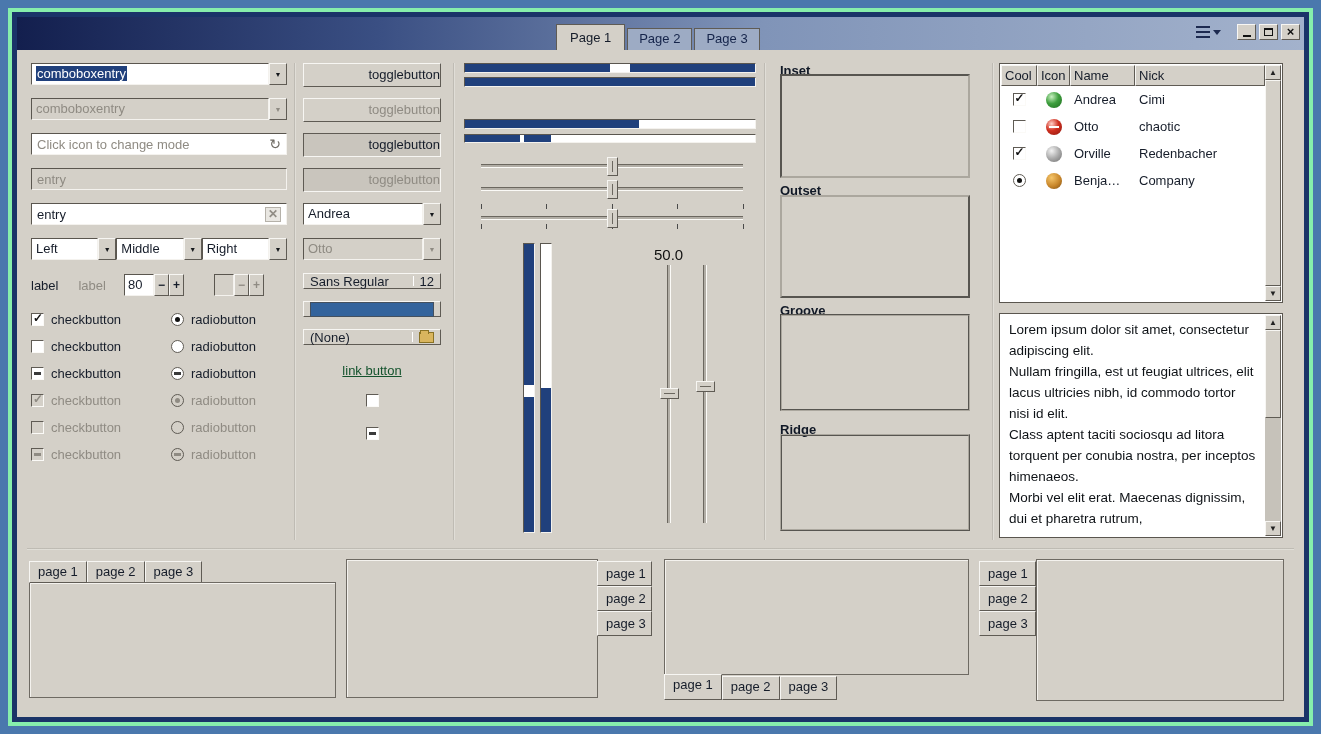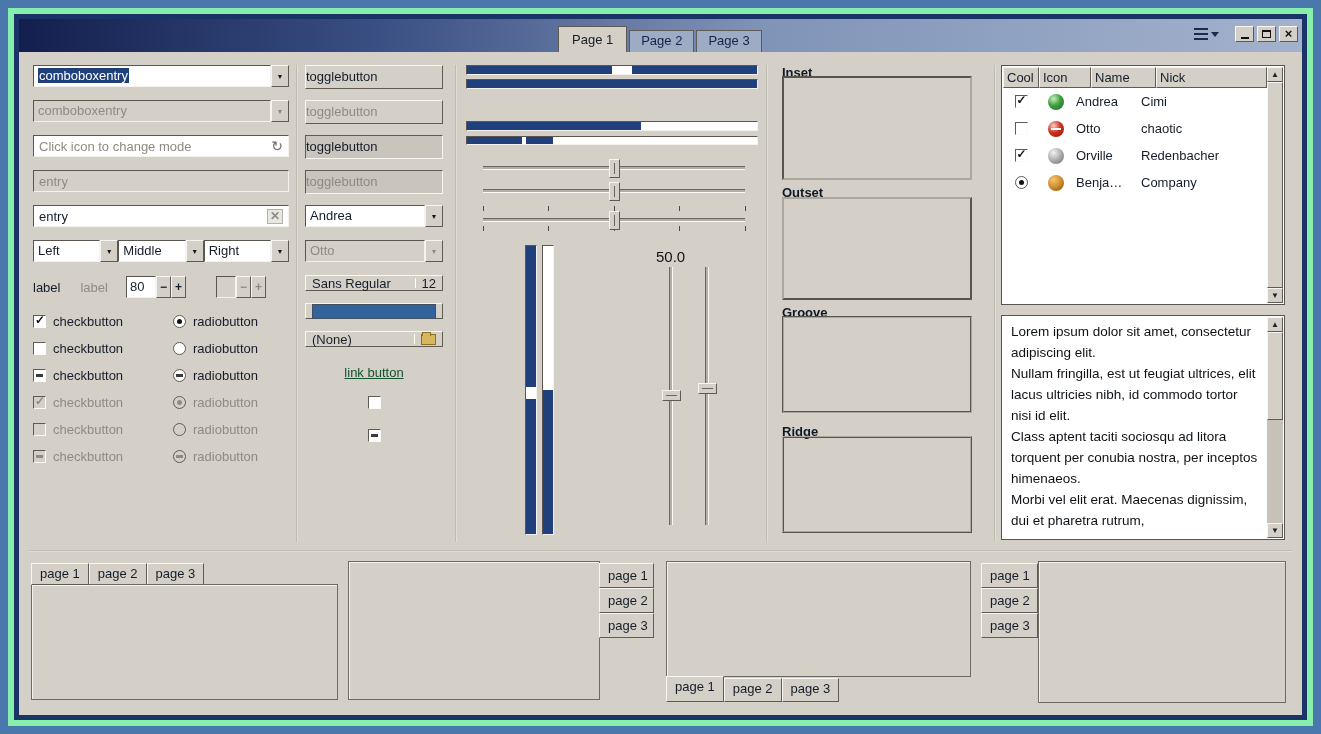--- a/index.html
+++ b/index.html
@@ -1,19 +1,19 @@
 <!DOCTYPE html>
 <html><head>
 <meta charset="utf-8">
 <style>
   *{margin:0;padding:0;box-sizing:border-box;}
   html,body{width:1321px;height:734px;}
   body{background:#4a78ad;font-family:"Liberation Sans",sans-serif;font-size:13px;color:#161d2a;position:relative;overflow:hidden;}
 
-  .window{position:absolute;left:8px;top:8px;width:1305px;height:718px;background:#1a3468;border:6px solid #86efac;}
+  .window{position:absolute;left:8px;top:8px;width:1305px;height:718px;background:#1a3468;border:4px solid #86efac;}
   .titlebar{position:absolute;left:5px;top:5px;right:5px;height:33px;
     background:linear-gradient(90deg,#131f4e 0%,#3a4f83 28%,#8094b8 58%,#a3b2cc 100%);}
   .content{position:absolute;left:5px;top:38px;right:5px;bottom:5px;background:#d4d0c8;}
 
   
   .tabstrip{position:absolute;left:539px;bottom:0;display:flex;align-items:flex-end;}
   .ptab{height:22px;padding:2px 11px;background:#9dabc4;color:#15244a;border:1px solid #5f5b54;border-bottom:none;margin-right:2px;white-space:nowrap;}
   .ptab.active{height:26px;padding:5px 13px;background:#d4d0c8;color:#161d2a;z-index:3;}
 
   .winbtns{position:absolute;right:4px;top:7px;display:flex;align-items:center;gap:3px;}
@@ -69,21 +69,21 @@
   .chk.dis.on::after{color:#8f8b83;}
   .chk.dis.mixed::after{background:#8f8b83;}
   .rad{width:13px;height:13px;border-radius:50%;background:#fff;border:1px solid #5f5b54;display:inline-block;position:relative;}
   .rad.on::after{content:"";position:absolute;left:3px;top:3px;width:5px;height:5px;border-radius:50%;background:#111;}
   .rad.mixed::after{content:"";position:absolute;left:2px;top:4px;width:7px;height:3px;background:#3a3a3a;}
   .rad.dis{background:#d4d0c8;}
   .rad.dis.on::after{background:#8f8b83;}
   .rad.dis.mixed::after{background:#8f8b83;}
 
   
-  .tbtn{width:138px;height:24px;margin-bottom:11px;text-align:left;line-height:22px;font-family:inherit;font-size:13px;color:#161d2a;display:block;}
+  .tbtn{width:138px;height:24px;margin-bottom:11px;text-align:right;line-height:22px;font-family:inherit;font-size:13px;color:#161d2a;display:block;}
   .tbtn.down{border-color:#5f5b54 #f7f6f3 #f7f6f3 #5f5b54;background:#c9c5bd;}
   .tbtn.dis{color:#8f8b83;}
   .widebtn{width:138px;height:16px;margin-bottom:12px;display:flex;align-items:center;padding:0 6px;}
   .vsep{width:1px;align-self:stretch;margin:2px 6px;background:#9a968e;border-right:1px solid #fff;}
   .swatch{flex:1;height:15px;border:1px solid #44505e;}
   .folder{width:15px;height:11px;background:#d9b55e;border:1px solid #8a7224;position:relative;}
   .folder::before{content:"";position:absolute;left:0;top:-3px;width:7px;height:3px;background:#d9b55e;border:1px solid #8a7224;border-bottom:none;}
   .linkbtn{display:block;text-align:center;margin:18px 0 0 0;color:#14532d;text-decoration:underline;}
   .lonechk{display:block;margin:16px auto 0 auto;}
 
@@ -108,21 +108,21 @@
   .fbox.inset{border-style:inset;}
   .fbox.outset{border-style:outset;}
   .fbox.groove{border-style:groove;}
   .fbox.ridge{border-style:ridge;}
 
   
   .treebox{position:absolute;left:0;top:0;width:284px;height:240px;background:#fff;border:1px solid #5a564f;}
   .tree-inner{position:absolute;left:1px;top:1px;bottom:1px;right:17px;overflow:hidden;}
   .thead{display:flex;height:21px;}
   .th{background:#d4d0c8;border:1px solid;border-color:#f7f6f3 #5f5b54 #5f5b54 #f7f6f3;padding:2px 3px;overflow:hidden;white-space:nowrap;}
-  .th.c1{width:36px;} .th.c2{width:52px;} .th.c3{width:65px;} .th.c4{flex:1;}
+  .th.c1{width:36px;} .th.c2{width:33px;} .th.c3{width:65px;} .th.c4{flex:1;}
   .trow{display:flex;align-items:center;height:27px;}
   .td-cool{width:36px;display:flex;justify-content:center;}
   .td-icon{width:33px;display:flex;justify-content:center;}
   .td-name{width:65px;padding-left:4px;overflow:hidden;white-space:nowrap;}
   .td-nick{flex:1;padding-left:4px;overflow:hidden;white-space:nowrap;}
   .orb{width:16px;height:16px;border-radius:50%;position:relative;}
   .orb.green{background:radial-gradient(circle at 35% 30%,#c8f0c0,#3f9f3f 45%,#1c6b1c);}
   .orb.red{background:radial-gradient(circle at 35% 30%,#ffd0c8,#d03020 45%,#8a150c);}
   .orb.red::after{content:"";position:absolute;left:3px;top:7px;width:10px;height:2px;background:#fff;}
   .orb.gray{background:radial-gradient(circle at 35% 30%,#f2f2f2,#ababab 50%,#6e6e6e);}

